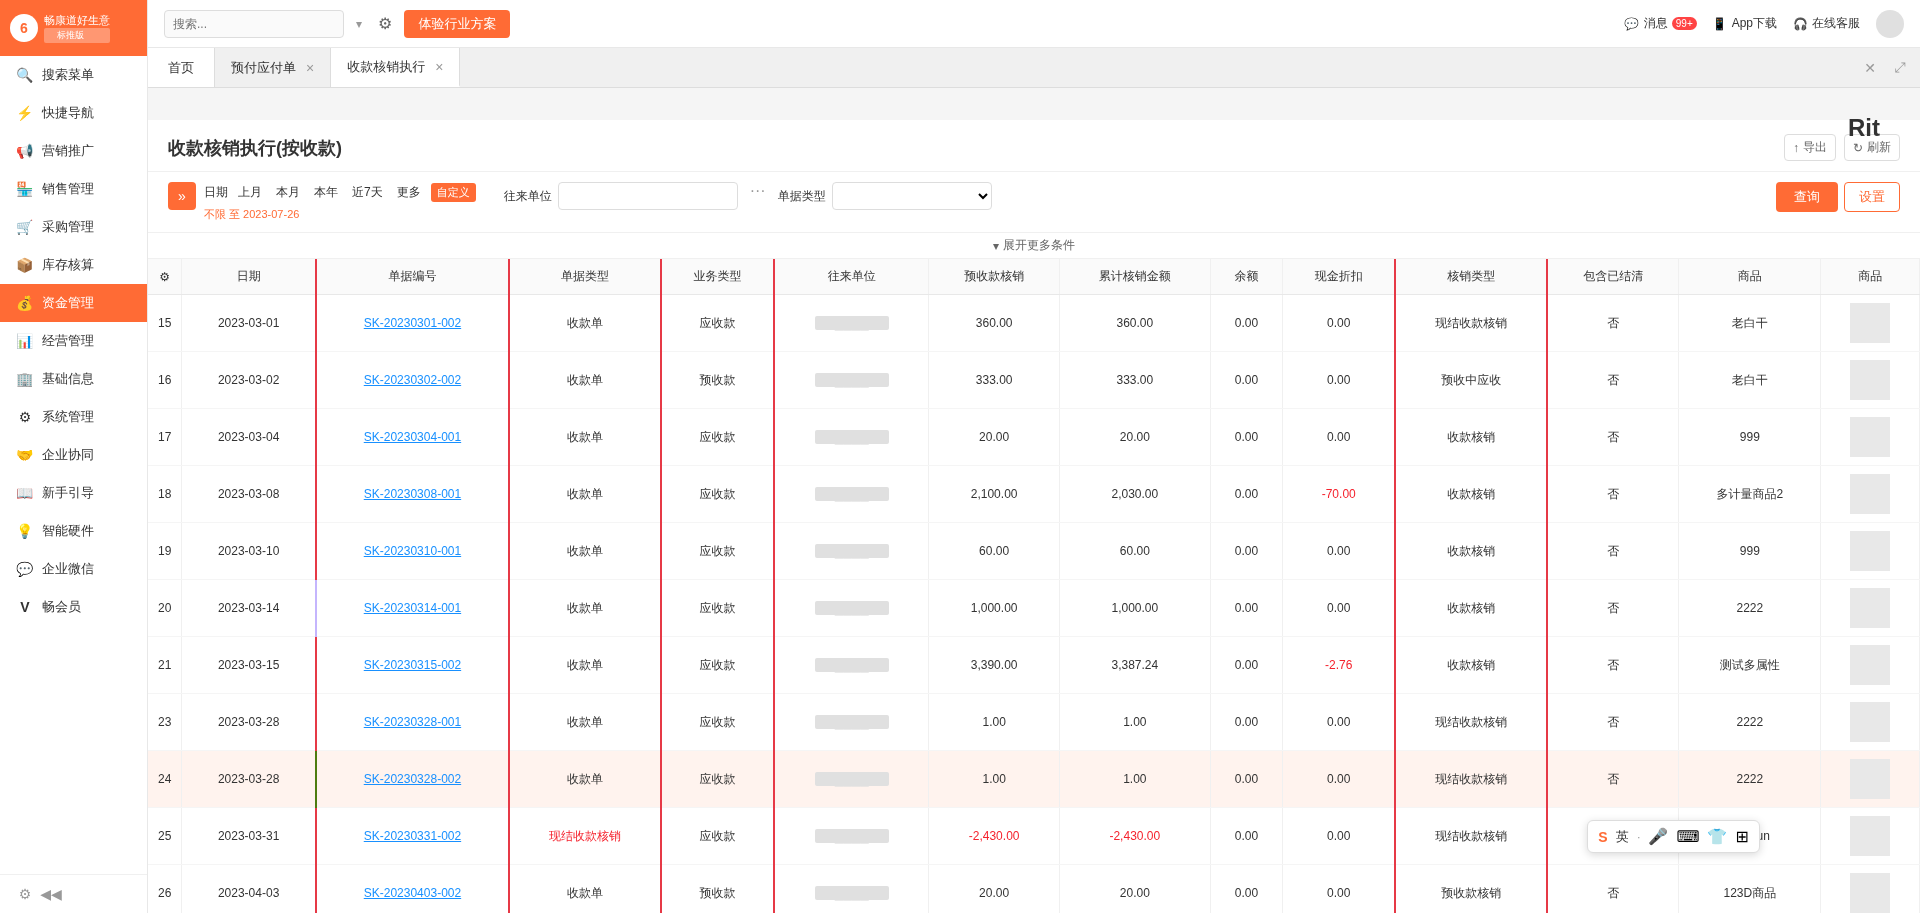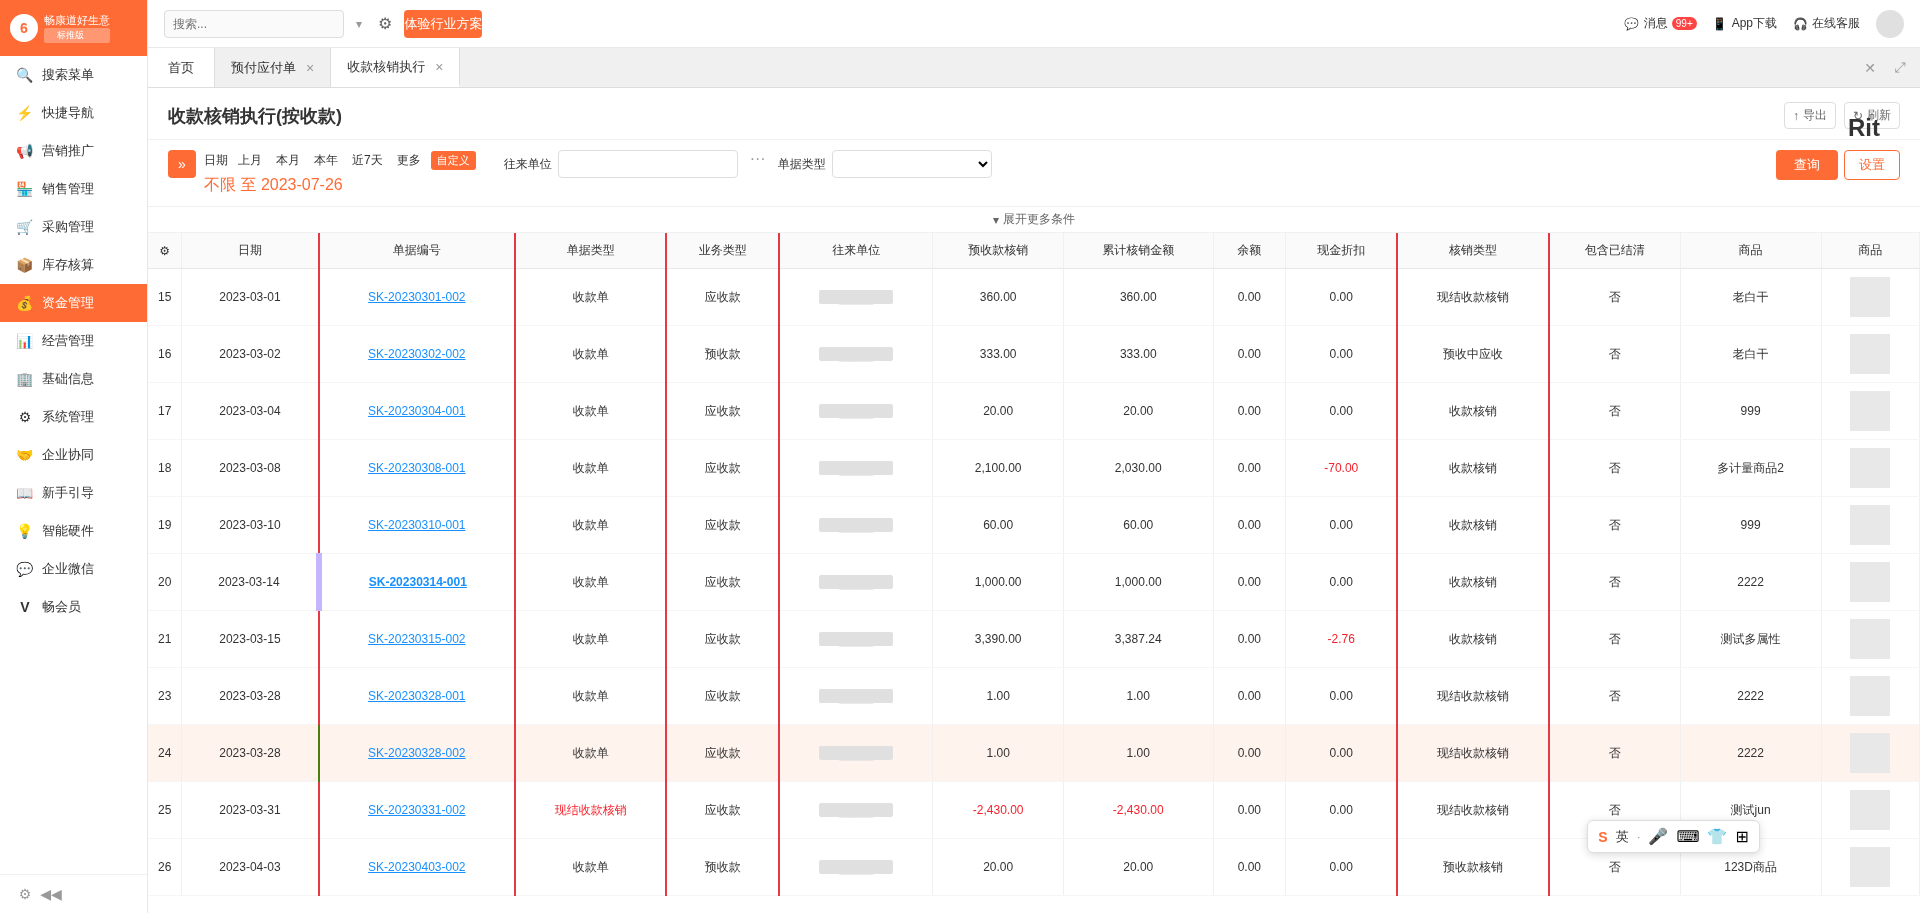--- a/index.html
+++ b/index.html
@@ -19,40 +19,40 @@
     .sidebar-bottom-icon { width: 18px; height: 18px; cursor: pointer; color: #999; font-size: 14px; display: flex; align-items: center; justify-content: center; }
 
     
     .main { flex: 1; display: flex; flex-direction: column; overflow: hidden; }
 
     
     .topbar { height: 48px; background: #fff; border-bottom: 1px solid #e8e8e8; display: flex; align-items: center; padding: 0 16px; gap: 12px; flex-shrink: 0; }
     .topbar-search { flex: 0 0 180px; height: 28px; border: 1px solid #ddd; border-radius: 4px; padding: 0 8px; font-size: 12px; color: #999; background: #fafafa; }
     .topbar-arrow { color: #999; cursor: pointer; font-size: 12px; }
     .topbar-gear { color: #666; cursor: pointer; font-size: 16px; margin-left: 4px; }
-    .topbar-btn { background: #ff6b35; color: #fff; border: none; border-radius: 4px; padding: 5px 0; font-size: 13px; cursor: pointer; font-family: inherit; }
+    .topbar-btn { background: #ff6b35; color: #fff; border: none; border-radius: 4px; padding: 5px 14px; font-size: 13px; cursor: pointer; font-family: inherit; }
     .topbar-right { margin-left: auto; display: flex; align-items: center; gap: 16px; }
     .topbar-msg { display: flex; align-items: center; gap: 4px; color: #333; font-size: 12px; cursor: pointer; position: relative; }
     .badge { background: #ff4444; color: #fff; border-radius: 10px; font-size: 10px; padding: 1px 4px; min-width: 16px; text-align: center; }
     .topbar-app { display: flex; align-items: center; gap: 4px; color: #333; font-size: 12px; cursor: pointer; }
     .topbar-service { display: flex; align-items: center; gap: 4px; color: #333; font-size: 12px; cursor: pointer; }
     .topbar-user { width: 28px; height: 28px; background: #e0e0e0; border-radius: 50%; display: flex; align-items: center; justify-content: center; font-size: 11px; color: #666; }
 
     
     .tabs { height: 40px; background: #f0f0f0; display: flex; align-items: stretch; flex-shrink: 0; border-bottom: 1px solid #ddd; }
     .tab { display: flex; align-items: center; padding: 0 16px; cursor: pointer; font-size: 13px; color: #333; border-right: 1px solid #ddd; gap: 6px; position: relative; background: #f0f0f0; }
     .tab:first-child { background: #fff; border-bottom: none; }
     .tab.active { background: #fff; color: #333; border-bottom: 2px solid #fff; }
     .tab-home { color: #333; font-size: 13px; padding: 0 20px; background: #fff; }
     .tab-close { color: #999; font-size: 14px; cursor: pointer; margin-left: 4px; }
     .tabs-right { margin-left: auto; display: flex; align-items: center; padding: 0 8px; gap: 6px; }
     .tabs-right-btn { color: #999; cursor: pointer; font-size: 14px; width: 24px; height: 24px; display: flex; align-items: center; justify-content: center; }
 
     
-    .content { flex: 1; overflow: auto; padding: 0; background: #4d7c0f; }
+    .content { flex: 1; overflow: auto; padding: 0; background: #4d7c0f; margin-top: 32px; }
     .content-inner { background: #fff; margin: 0; min-height: 100%; }
 
     
     .page-header { padding: 14px 20px 10px; display: flex; align-items: center; justify-content: space-between; border-bottom: 1px solid #f0f0f0; }
     .page-title { font-size: 18px; font-weight: 600; color: #333; }
     .page-actions { display: flex; gap: 8px; }
     .page-action-btn { display: flex; align-items: center; gap: 4px; color: #666; font-size: 12px; cursor: pointer; padding: 4px 8px; border: 1px solid #ddd; border-radius: 4px; background: #fff; }
     .filter-toggle { width: 28px; height: 28px; background: #ff6b35; color: #fff; border: none; border-radius: 4px; cursor: pointer; display: flex; align-items: center; justify-content: center; font-size: 14px; flex-shrink: 0; }
     .filter-date-btn { color: #333; font-size: 12px; cursor: pointer; padding: 2px 4px; }
     .filter-custom { background: #ff6b35; color: #fff; border: none; border-radius: 3px; padding: 2px 6px; font-size: 11px; cursor: pointer; font-family: inherit; }
@@ -223,21 +223,21 @@
         <div style="display:flex;flex-direction:column;gap:4px;">
           <div style="display:flex;align-items:center;gap:6px;">
             <span style="color:#333;font-size:12px;white-space:nowrap;">日期</span>
             <span class="filter-date-btn">上月</span>
             <span class="filter-date-btn">本月</span>
             <span class="filter-date-btn">本年</span>
             <span class="filter-date-btn">近7天</span>
             <span class="filter-date-btn">更多</span>
             <button class="filter-custom">自定义</button>
           </div>
-          <div style="color:#ff6b35;font-size:16px;">不限 至 2023-07-26</div>
+          <div style="color:#ff6b35;font-size:11px;">不限 至 2023-07-26</div>
         </div>
         <div style="display:flex;align-items:center;gap:6px;margin-left:20px;">
           <span style="color:#333;font-size:12px;">往来单位</span>
           <input type="text" style="height: 28px; border: 1px solid rgb(221, 221, 221); border-radius: 4px; padding: 0px 8px; font-size: 12px; width: 180px;">
         </div>
         <span style="color:#999;font-size:16px;margin:0 4px;">···</span>
         <div style="display:flex;align-items:center;gap:6px;">
           <span style="color:#333;font-size:12px;">单据类型</span>
           <select style="height:28px;border:1px solid #ddd;border-radius:4px;padding:0 8px;font-size:12px;width:160px;background:#fff;">
             <option></option>
@@ -385,21 +385,21 @@
       <td style="border-left:2px solid #e63946;border-right:2px solid #e63946;">收款核销</td>
       <td>否</td>
       <td>999</td>
       <td>
         <span style="width:40px;height:40px;background:#e8e8e8;display:inline-block;vertical-align:middle;"></span>
       </td>
     </tr>
               <tr>
       <td>20</td>
       <td>2023-03-14</td>
-      <td style="border-left:6px solid #c4b5fd;border-right:2px solid #e63946;font-weight:bold;">
+      <td style="border-left:2px solid #c4b5fd;border-right:2px solid #e63946;">
         <span class="link">SK-20230314-001</span>
       </td>
       <td>收款单</td>
       <td style="border-left:2px solid #e63946;border-right:2px solid #e63946;">应收款</td>
       <td>
         <span style="background:#e0e0e0;color:#e0e0e0;border-radius:2px;padding:0 20px;">████</span>
       </td>
       <td>1,000.00</td>
       <td>1,000.00</td>
       <td>0.00</td>

